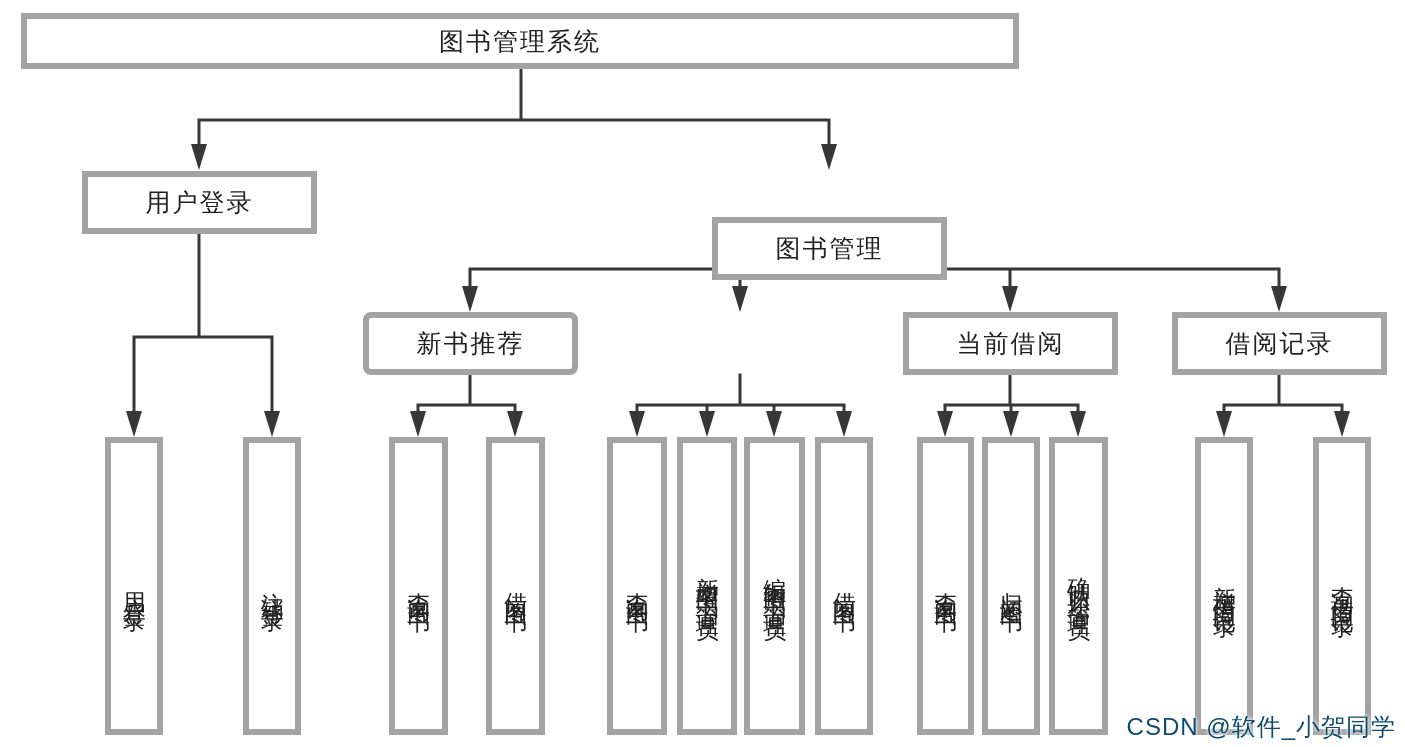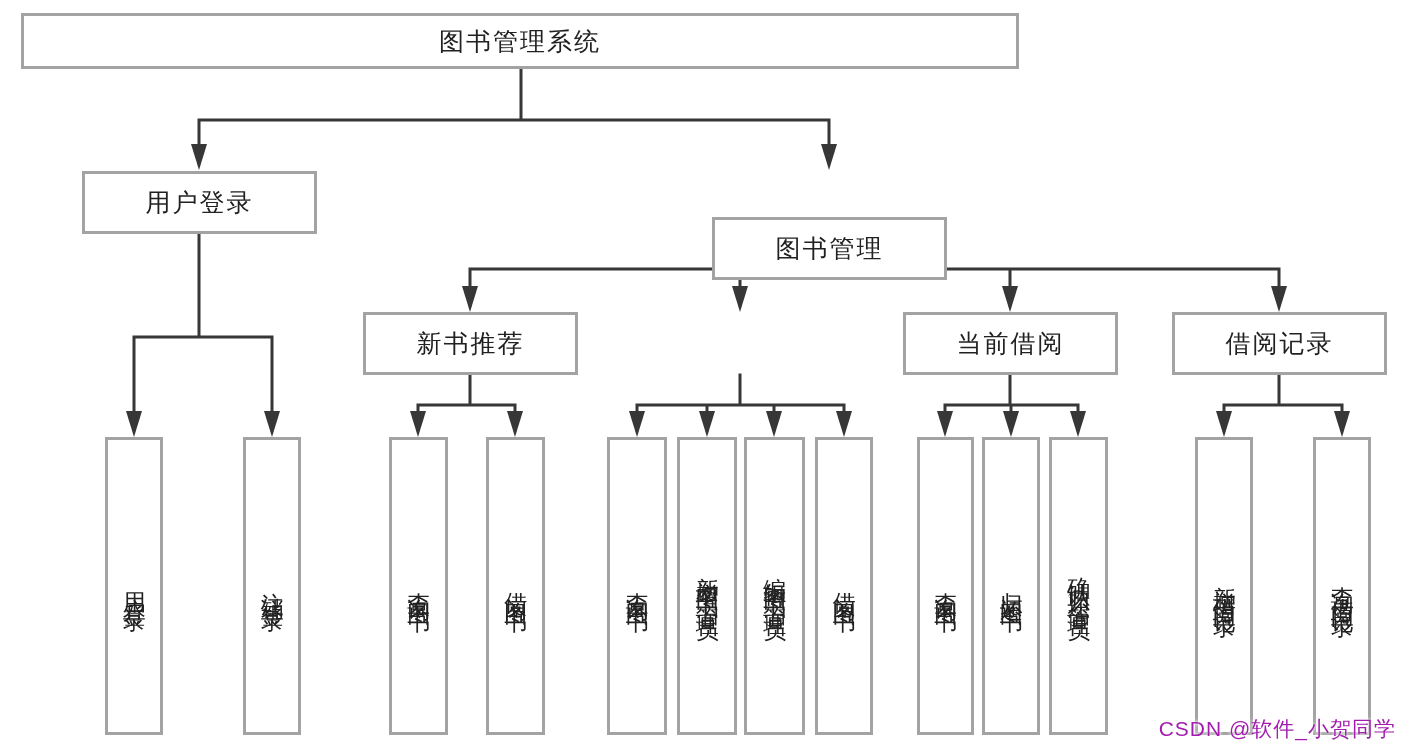--- a/index.html
+++ b/index.html
@@ -12,21 +12,21 @@
     overflow: hidden;
   }
   #wires {
     position: absolute;
     left: 0; top: 0;
     pointer-events: none;
   }
   .box {
     position: absolute;
     box-sizing: border-box;
-    border: 3px solid #a3a3a3;
+    border: 6px solid #a3a3a3;
     background: #ffffff;
     display: flex;
     align-items: center;
     justify-content: center;
     color: #212121;
   }
   .hlabel {
     font-size: 25px;
     letter-spacing: 2px;
     white-space: nowrap;
@@ -37,23 +37,23 @@
     text-orientation: mixed;
     font-size: 23px;
     letter-spacing: 6px;
     line-height: 1.1;
     white-space: nowrap;
   }
   .watermark {
     position: absolute;
     right: 9px;
     bottom: 4px;
-    font-size: 21px;
+    font-size: 24px;
     letter-spacing: 1px;
-    color: #a21caf;
+    color: #0c4a6e;
     text-shadow: 0 0 3px #ffffff, 0 0 5px #ffffff;
     z-index: 5;
     white-space: nowrap;
   }
 </style>
 </head>
 <body>
 
 <div id="canvas">
 
@@ -94,21 +94,21 @@
     <span class="hlabel">图书管理系统</span>
   </div>
 
   <div class="box" style="left:82px; top:171px; width:235px; height:63px;">
     <span class="hlabel">用户登录</span>
   </div>
   <div class="box" style="left:712px; top:171px; width:235px; height:63px;margin-top:46px;">
     <span class="hlabel">图书管理</span>
   </div>
 
-  <div class="box" style="left:363px; top:312px; width:215px; height:63px;">
+  <div class="box" style="left:363px; top:312px; width:215px; height:63px;border-radius:8px;">
     <span class="hlabel">新书推荐</span>
   </div>
   <div class="box" style="left:903px; top:312px; width:215px; height:63px;">
     <span class="hlabel">当前借阅</span>
   </div>
   <div class="box" style="left:1172px; top:312px; width:215px; height:63px;">
     <span class="hlabel">借阅记录</span>
   </div>
 
   <div class="box leaf" style="left:105px; width:58px;">

